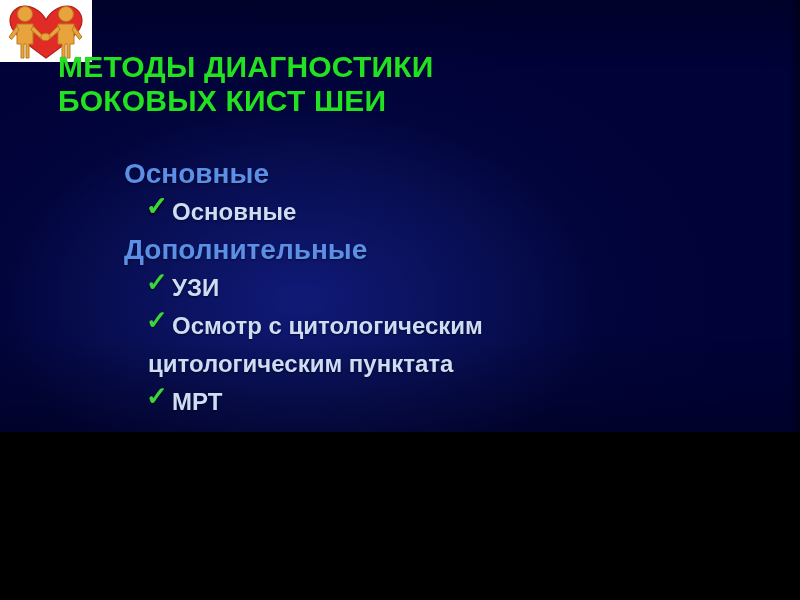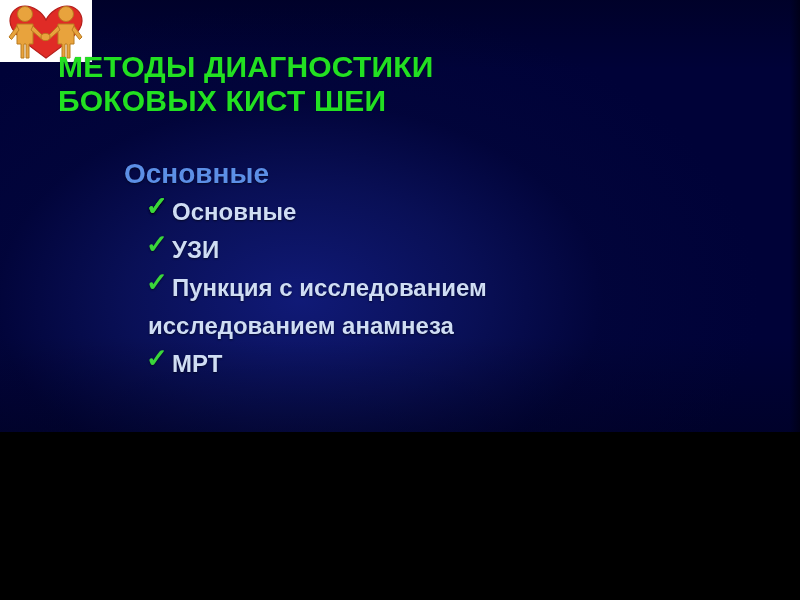--- a/index.html
+++ b/index.html
@@ -171,29 +171,30 @@
           <span class="check">✓</span>
         </li>
         <li class="bullet">
           <span class="check">✓</span>
           <span>Основные</span>
         </li>
       </ul>
     </div>
 
     <div>
+      <p class="group-heading">Дополнительные</p>
       <ul class="bullets">
         <li class="bullet">
           <span class="check">✓</span>
           <span>УЗИ</span>
         </li>
         <li class="bullet">
           <span class="check">✓</span>
-          <span>Пункция с исследованием</span>
-          <span class="cont">исследованием анамнеза</span>
+          <span>Осмотр с цитологическим</span>
+          <span class="cont">цитологическим пунктата</span>
         </li>
         <li class="bullet">
           <span class="check">✓</span>
           <span>МРТ</span>
         </li>
       </ul>
     </div>
 
   </div>
 </div>

